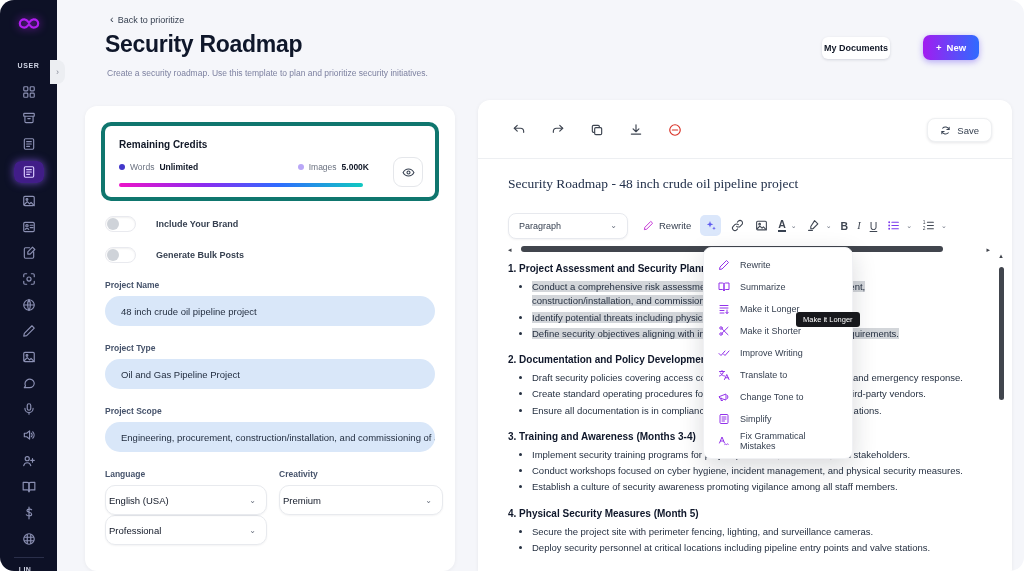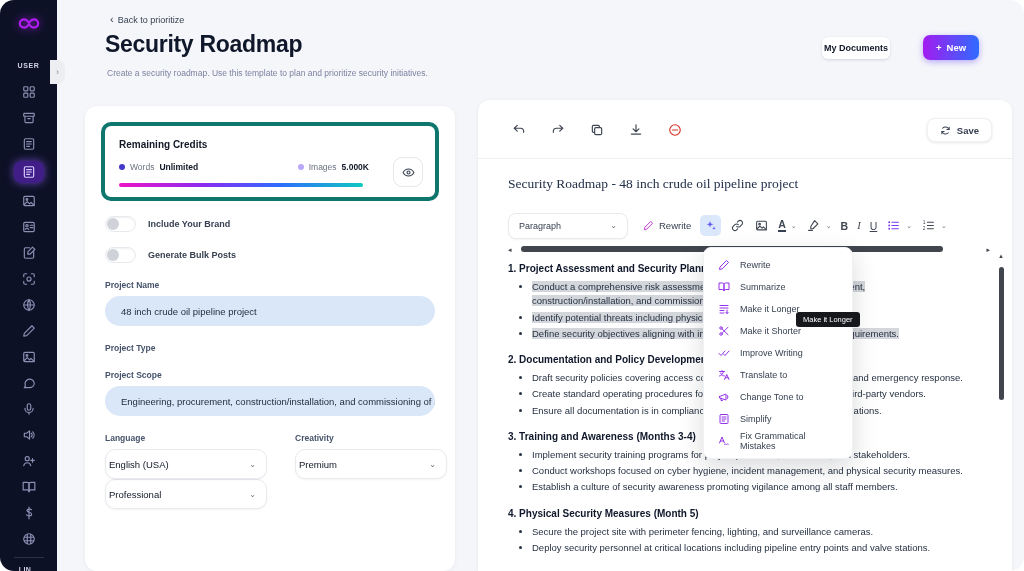--- a/index.html
+++ b/index.html
@@ -33,42 +33,42 @@
   .credits-title { font-size:10px; font-weight:700; color:#111827; }
   .credits-row { display:flex; align-items:center; margin-top:12px; padding-right:52px; font-size:8.5px; }
   .dot { width:6px; height:6px; border-radius:50%; margin-right:5px; }
   .cred-label { color:#6b7280; margin-right:5px; }
   .cred-value { font-weight:700; color:#111827; }
   .cred-spacer { flex:1; }
   .credits-bar { margin-top:11px; height:4px; border-radius:3px; width:244px; background:linear-gradient(90deg,#ec13c8,#8b2bf0 35%,#2f6bff 65%,#10c8c0 100%); }
   .eye-btn { position:absolute; right:12px; top:31px; width:30px; height:30px; border:1px solid #e5e7eb; border-radius:9px; display:flex; align-items:center; justify-content:center; color:#374151; cursor:pointer; background:#fff; }
   .eye-btn svg { width:13px; height:13px; }
 
-  .toggle-row { display:flex; align-items:center; gap:12px; margin:15px 0 0 20px; }
+  .toggle-row { display:flex; align-items:center; gap:20px; margin:15px 0 0 20px; }
   .toggle-row:first-of-type { margin-top:17px; }
   .toggle { position:relative; width:31px; height:16px; background:#fff; border:1px solid #e9eaef; border-radius:9px; box-shadow:inset 0 1px 2px rgba(0,0,0,.06); cursor:pointer; flex:0 0 auto; }
   .toggle .knob { position:absolute; left:1px; top:1px; width:12px; height:12px; border-radius:50%; background:#cfd3d9; }
   .toggle-label { font-size:9px; font-weight:600; color:#374151; }
 
   .field-label { margin:17px 0 6px 20px; font-size:8.5px; font-weight:600; color:#46536b; }
   .text-input { margin:0 20px; width:330px; height:30px; background:#d9e7f9; border:none; border-radius:15px; font-size:9.5px; color:#1e293b; padding:0 16px; display:flex; align-items:center; cursor:text; white-space:nowrap; overflow:hidden; font-family:"Liberation Sans",sans-serif; }
 
-  .selects-row { display:flex; margin-left:20px; gap:28px; }
+  .selects-row { display:flex; margin-left:20px; gap:12px; }
   .sel-col .field-label { margin-left:0; }
   .select { height:30px; background:#fff; border:1px solid #e8eaee; border-radius:10px; box-shadow:0 1px 2px rgba(16,24,40,.05); display:flex; align-items:center; justify-content:space-between; padding:0 10px 0 3px; font-size:9.5px; color:#111827; cursor:pointer; }
   .select .chev { color:#6b7280; font-size:8px; }
-  .sel-lang { width:162px; } .sel-creat { width:152px; } .sel-tone { width:162px; margin-left:20px; }
+  .sel-lang { width:162px; } .sel-creat { width:164px; } .sel-tone { width:162px; margin-left:20px; }
 
   
   .right-card { position:absolute; left:478px; top:100px; width:534px; height:471px; background:#fff; border-radius:12px 12px 0 0; box-shadow:0 1px 4px rgba(16,24,40,.06); overflow:hidden; }
   .ed-actions { position:absolute; left:33px; top:22px; display:flex; align-items:center; gap:23px; color:#3f4652; }
   .ed-actions .abtn { width:16px; height:16px; display:flex; align-items:center; justify-content:center; cursor:pointer; }
   .ed-actions svg { width:14px; height:14px; }
   .abtn.stop { color:#d93025; }
-  .save-btn { position:absolute; right:20px; top:18px; height:24px; padding:0 12px; background:#fff; border:1px solid #eef0f2; border-radius:8px; box-shadow:0 1px 3px rgba(16,24,40,.1); display:flex; align-items:center; gap:6px; font-size:9.5px; font-weight:700; color:#374151; cursor:pointer; }
+  .save-btn { position:absolute; right:20px; top:18px; height:24px; padding:0 12px; background:#fff; border:1px solid #eef0f2; border-radius:8px; box-shadow:0 1px 3px rgba(16,24,40,.1); display:flex; align-items:center; gap:6px; font-size:9.5px; font-weight:400; color:#374151; cursor:pointer; }
   .save-btn svg { width:11px; height:11px; }
   .ed-divider { position:absolute; left:0; right:0; top:58px; border-top:1px solid #edeff2; }
   .doc-title { position:absolute; left:30px; top:76px; font-family:"Liberation Serif", serif; font-size:13.5px; color:#22304a; }
 
   .ed-toolbar { position:absolute; left:30px; top:112px; height:27px; display:flex; align-items:center; gap:9px; color:#3f4652; }
   .para-select { width:120px; height:26px; border:1px solid #e7e9ee; border-radius:8px; box-shadow:0 1px 2px rgba(16,24,40,.05); display:flex; align-items:center; justify-content:space-between; padding:0 10px; font-size:9px; color:#374151; cursor:pointer; background:#fff; }
   .para-select .chev { font-size:8px; color:#6b7280; }
   .tb-rewrite { display:flex; align-items:center; gap:5px; font-size:9.5px; color:#374151; cursor:pointer; margin-left:6px; }
   .tb-rewrite svg { width:11px; height:11px; color:#c026d3; }
   .tb-sparkle { width:21px; height:21px; background:#dbe7fb; border-radius:5px; display:flex; align-items:center; justify-content:center; color:#5f5bf0; cursor:pointer; }
@@ -473,20 +473,21 @@
       <div class="toggle">
           <div class="knob"></div>
         </div>
       <div class="toggle-label">Generate Bulk Posts</div>
     </div>
 
     <div class="field-label">Project Name</div>
     <div class="text-input">48 inch crude oil pipeline project</div>
 
     <div class="field-label">Project Type</div>
+    <div class="text-input">Oil and Gas Pipeline Project</div>
 
     <div class="field-label">Project Scope</div>
     <div class="text-input">Engineering, procurement, construction/installation, and commissioning of a</div>
 
     <div class="selects-row">
       <div class="sel-col">
         <div class="field-label">Language</div>
         <div class="select sel-lang">
           <span>English (USA)</span>
           <span class="chev">⌄</span>

